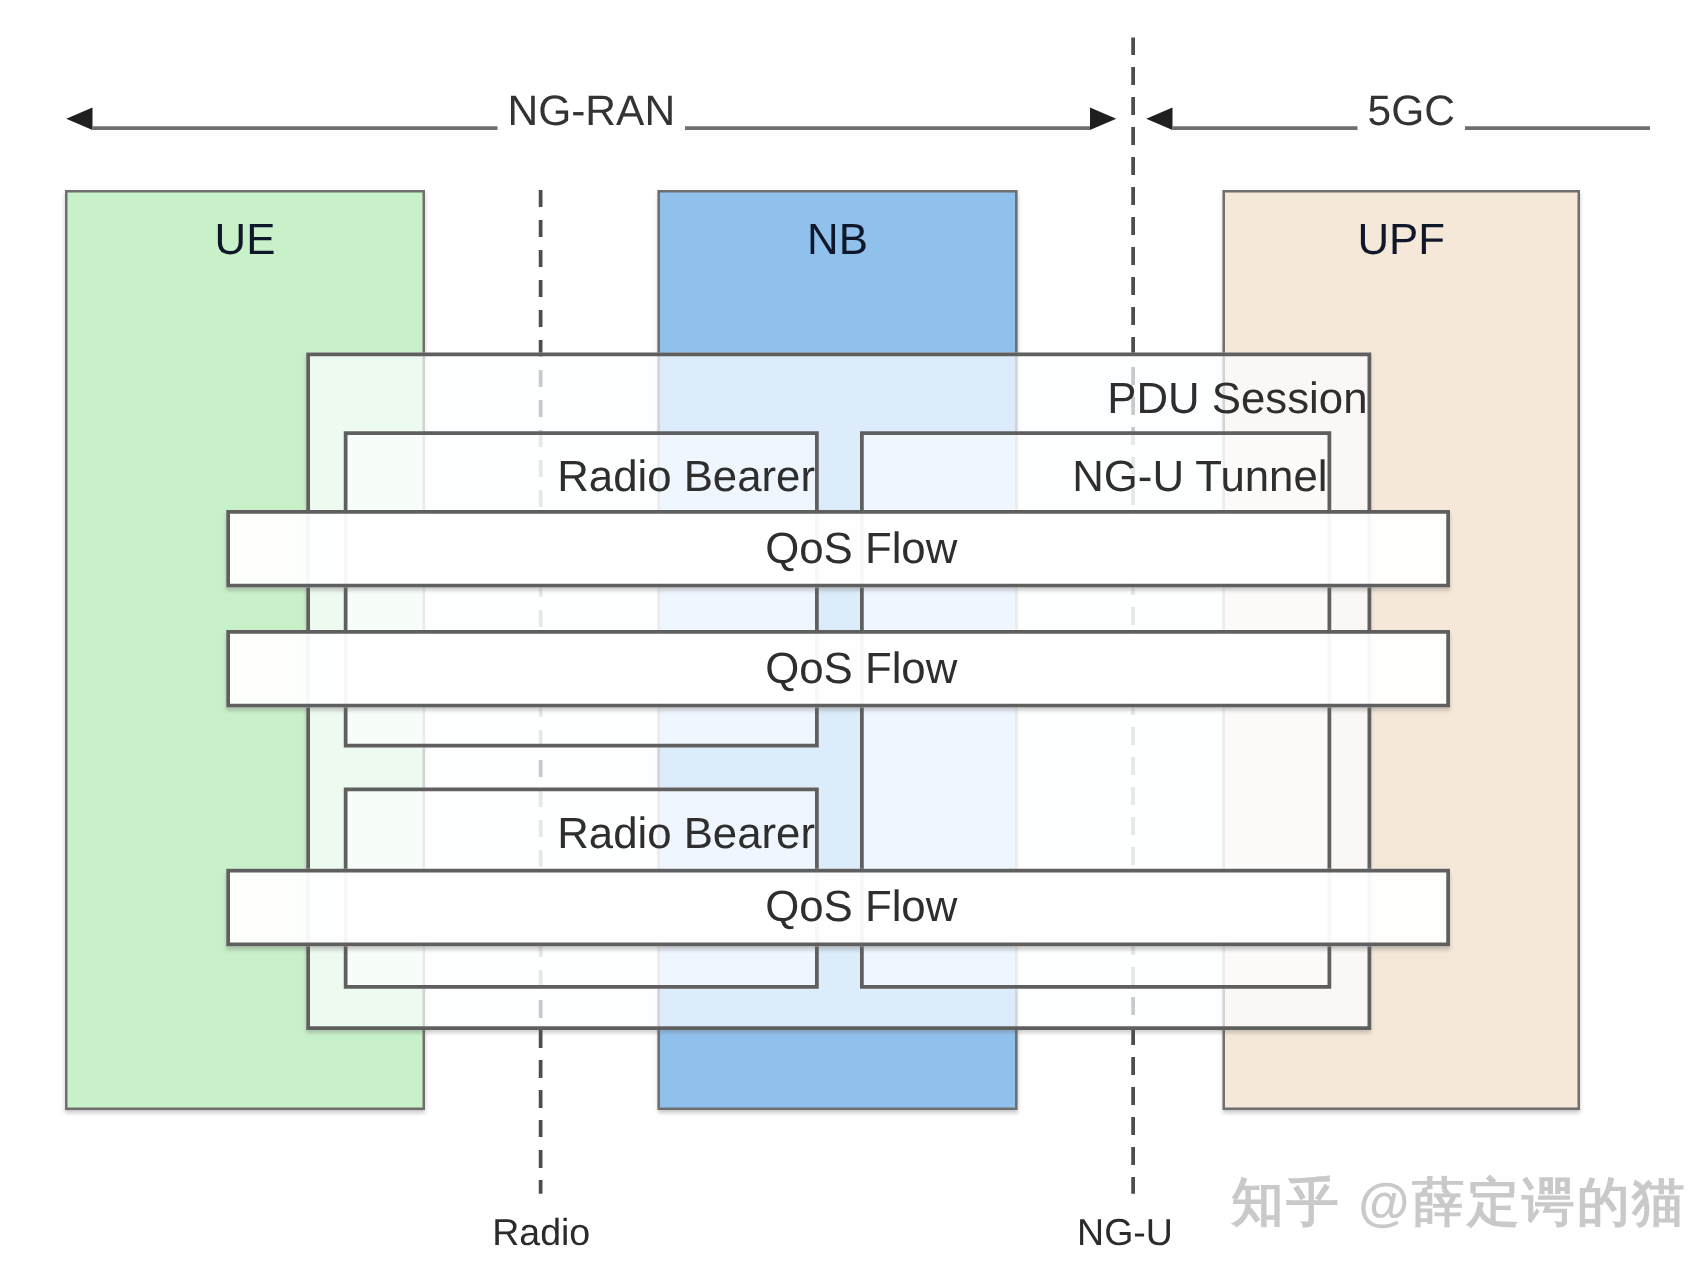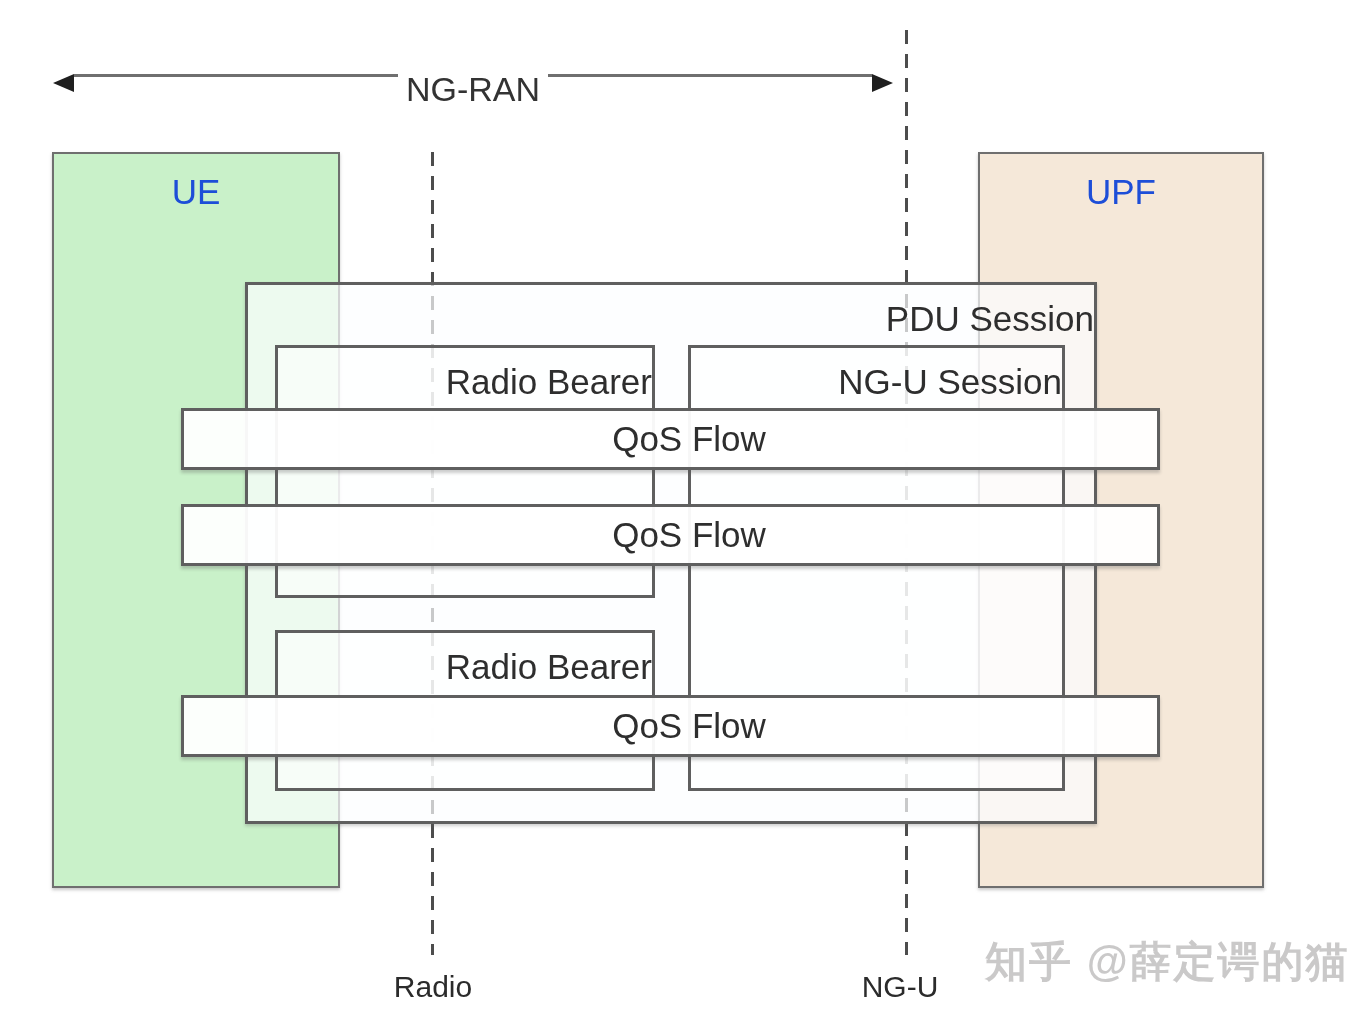--- a/index.html
+++ b/index.html
@@ -10,41 +10,41 @@
     width: 1352px; height: 1017px;
     background: #ffffff;
     overflow: hidden;
     font-family: "Liberation Sans", sans-serif;
     color: #323232;
   }
   .abs { position: absolute; box-sizing: border-box; }
 
   
   .measure {
-    display: flex; align-items: flex-start;
+    display: flex; align-items: flex-end;
     top: 74px; height: 30px; z-index: 6;
   }
   .measure .ln { flex: 1; height: 3px; background: #6f6f6f; }
   .measure .tx {
     font-size: 34px; color: #333333; padding: 0 8px;
     line-height: 30px; white-space: nowrap;
   }
   .ah { width: 0; height: 0; border-top: 9px solid transparent; border-bottom: 9px solid transparent; flex: 0 0 auto; }
   .ah.l { border-right: 21px solid #1f1f1f; }
   .ah.r { border-left: 21px solid #1f1f1f; }
   #arrow-ngran { left: 53px; width: 840px; }
   #arrow-5gc   { left: 917px; width: 403px; }
 
   
   .col {
     top: 152px; height: 736px;
     border: 2px solid #6f6f6f; z-index: 1;
     box-shadow: 0 2px 3px rgba(100,100,100,0.35);
   }
-  .col .lbl { display: block; text-align: center; padding-top: 18px; font-size: 35px; color: #1d4ed8; }
+  .col .lbl { display: block; text-align: center; padding-top: 18px; font-size: 35px; color: #0f172a; }
   #node-ue  { left: 52px;   width: 288px; background: var(--ue-fill,  #c9f1c9); }
   #node-nb  { left: 526px;  width: 288px; background: var(--nb-fill,  #90c1ed); }
   #node-upf { left: 978px; width: 286px; background: var(--upf-fill, #f5e8d9); }
 
   
   .vdash {
     width: 3px; z-index: 2;
     background: repeating-linear-gradient(to bottom,
       #4d4d4d 0px, #4d4d4d 14px, transparent 14px, transparent 24px);
   }
@@ -106,39 +106,48 @@
 
 <div class="canvas">
 
   <div class="abs measure" id="arrow-ngran">
     <span class="ah l"></span>
     <span class="ln"></span>
     <span class="tx">NG-RAN</span>
     <span class="ln"></span>
     <span class="ah r"></span>
   </div>
+  <div class="abs measure" id="arrow-5gc">
+    <span class="ah l"></span>
+    <span class="ln"></span>
+    <span class="tx">5GC</span>
+    <span class="ln"></span>
+  </div>
 
   <div class="abs col" id="node-ue">
     <span class="lbl">UE</span>
+  </div>
+  <div class="abs col" id="node-nb">
+    <span class="lbl">NB</span>
   </div>
   <div class="abs col" id="node-upf">
     <span class="lbl">UPF</span>
   </div>
 
   <div class="abs vdash" id="dash-radio"></div>
   <div class="abs vdash" id="dash-ngu"></div>
 
   <div class="abs overlay" id="pdu-session">
     <span class="hlbl">PDU Session</span>
   </div>
   <div class="abs overlay" id="radio-bearer-top">
     <span class="hlbl">Radio Bearer</span>
   </div>
   <div class="abs overlay" id="ngu-tunnel">
-    <span class="hlbl">NG-U Session</span>
+    <span class="hlbl">NG-U Tunnel</span>
   </div>
   <div class="abs overlay" id="radio-bearer-bottom">
     <span class="hlbl">Radio Bearer</span>
   </div>
 
   <div class="abs qos" id="qos-flow-1">QoS Flow</div>
   <div class="abs qos" id="qos-flow-2">QoS Flow</div>
   <div class="abs qos" id="qos-flow-3">QoS Flow</div>
 
   <div class="abs iface" id="label-radio">Radio</div>

